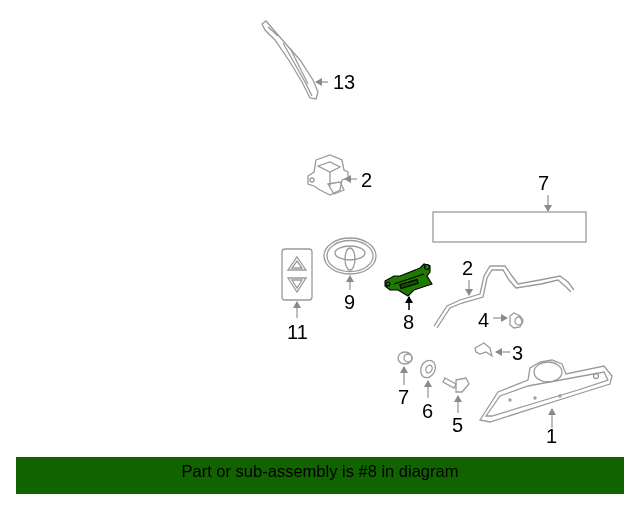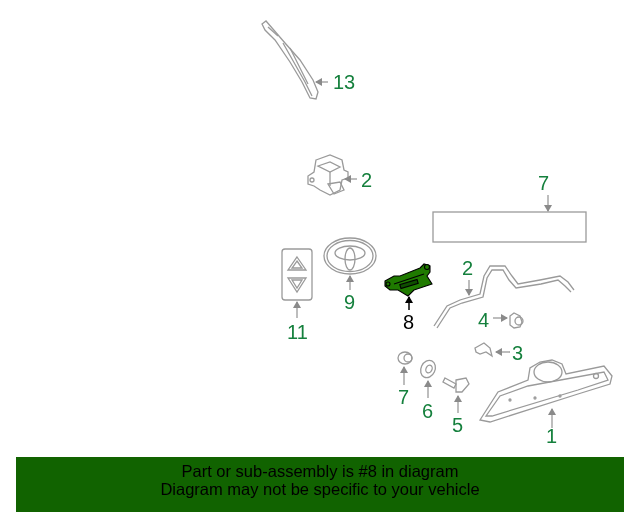--- a/index.html
+++ b/index.html
@@ -1,20 +1,20 @@
 <!DOCTYPE html>
 <html><head>
 <meta charset="utf-8">
 <style>
   html, body { margin: 0; padding: 0; background: #ffffff; }
   body { width: 640px; height: 512px; position: relative; overflow: hidden; font-family: "Liberation Sans", sans-serif; }
   #diagram { position: absolute; left: 0; top: 0; width: 640px; height: 512px; }
-  .callout { position: absolute; font-family: "Liberation Sans", sans-serif; font-size: 20px; color: #15803d; line-height: 1; }
+  .callout { position: absolute; font-family: "Liberation Sans", sans-serif; font-size: 20px; color: #000000; line-height: 1; }
   .callout.highlight { color: #000000; }
-  .banner { position: absolute; left: 16px; top: 457px; width: 608px; height: 56px; background: #116300; text-align: center; color: #000000; font-family: "Liberation Sans", sans-serif; font-size: 16.5px; line-height: 18px; padding-top: 5px; box-sizing: border-box; }
+  .banner { position: absolute; left: 16px; top: 457px; width: 608px; height: 37px; background: #116300; text-align: center; color: #000000; font-family: "Liberation Sans", sans-serif; font-size: 16.5px; line-height: 18px; padding-top: 5px; box-sizing: border-box; }
   .banner div { white-space: nowrap; }
 </style>
 </head>
 <body>
 
 <svg id="diagram" viewBox="0 0 640 512" xmlns="http://www.w3.org/2000/svg">
   <defs>
     <marker id="arrow" markerWidth="8" markerHeight="8" refX="6" refY="4" orient="auto" markerUnits="userSpaceOnUse">
       <path d="M0,0 L7,4 L0,8 Z" fill="#8a8a8a"></path>
     </marker>
@@ -127,14 +127,13 @@
 <span class="callout" style="left:462px;top:258px;">2</span>
 <span class="callout" style="left:478px;top:310px;">4</span>
 <span class="callout" style="left:512px;top:343px;">3</span>
 <span class="callout" style="left:398px;top:387px;">7</span>
 <span class="callout" style="left:422px;top:401px;">6</span>
 <span class="callout" style="left:452px;top:415px;">5</span>
 <span class="callout" style="left:546px;top:426px;">1</span>
 
 <div class="banner">
   <div>Part or sub-assembly is #8 in diagram</div>
-  <div>Diagram may not be specific to your vehicle</div>
 </div>
 
 </body></html>

